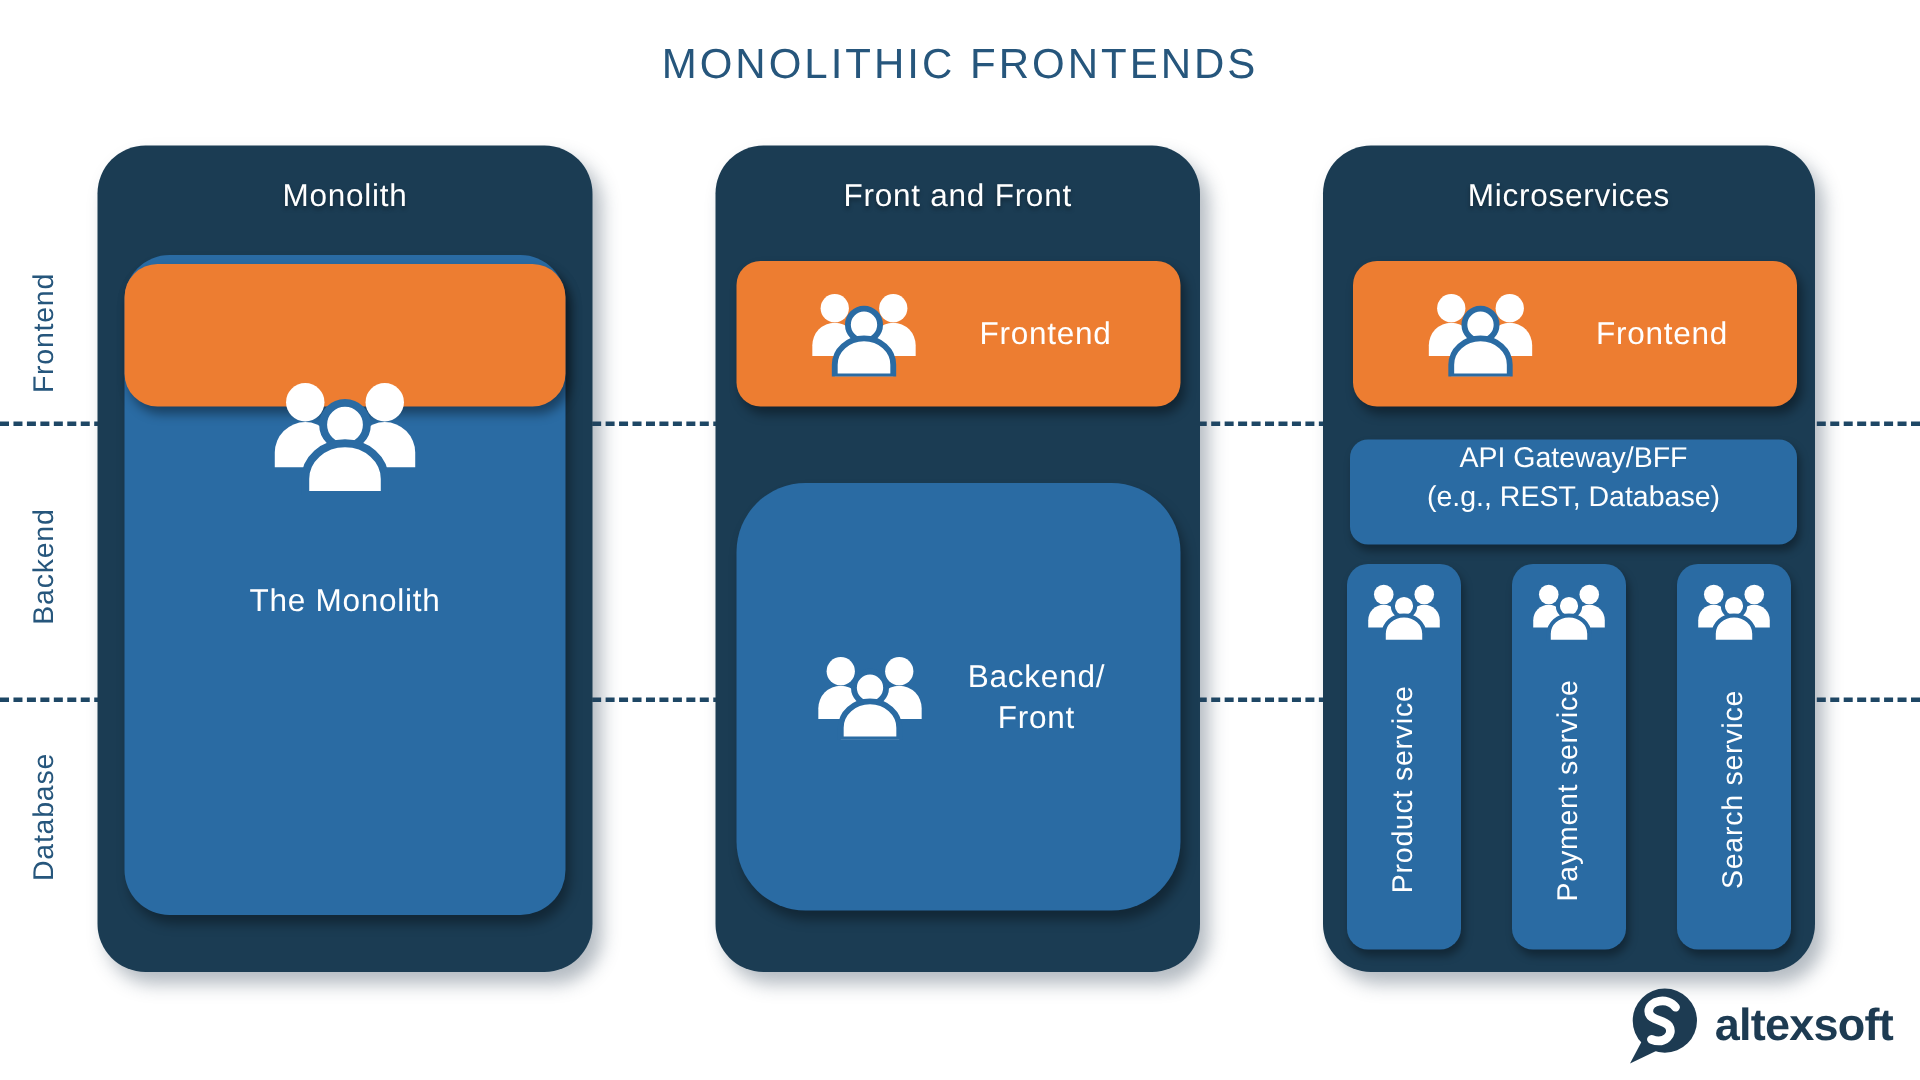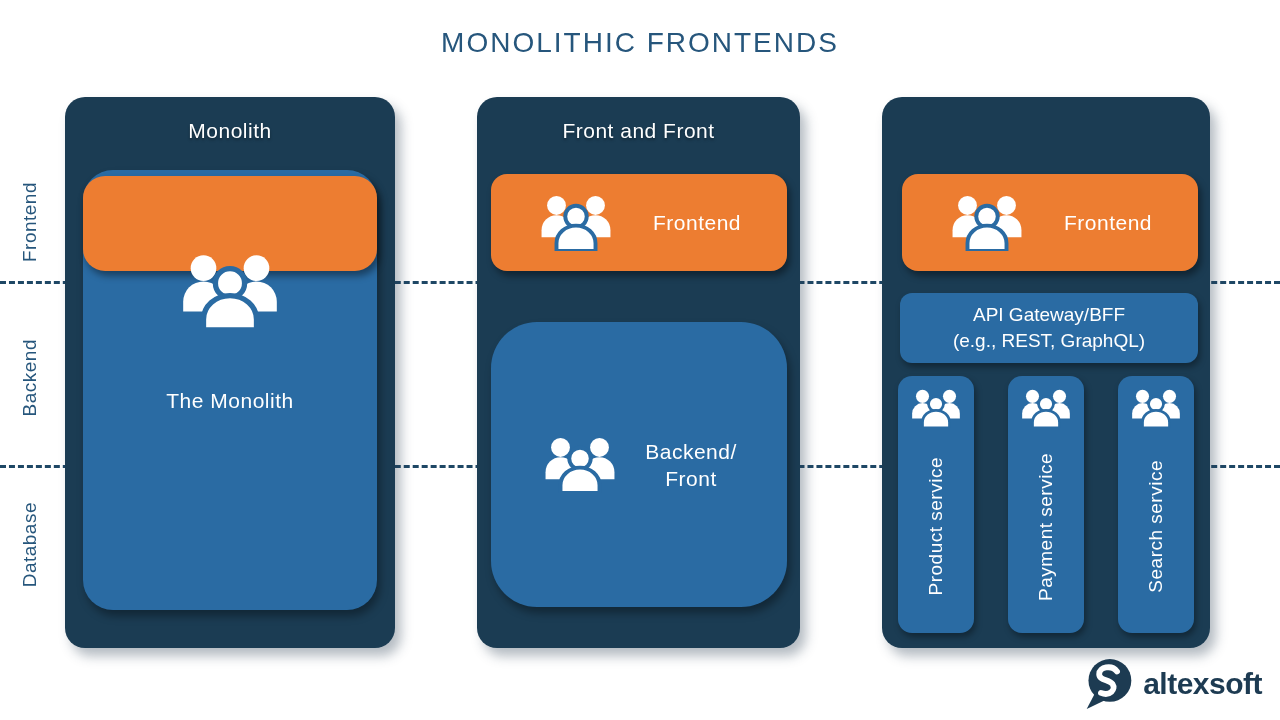--- a/index.html
+++ b/index.html
@@ -29,21 +29,21 @@
     display:flex;align-items:center;justify-content:center;
     color:var(--label);font-size:19px;letter-spacing:.5px;
   }
   .row-label span{writing-mode:vertical-rl;transform:rotate(180deg);white-space:nowrap;}
   .row-label-1{top:152px;height:140px;}
   .row-label-2{top:306px;height:144px;}
   .row-label-3{top:462px;height:166px;}
 
   .col{
     position:absolute;top:97px;height:551px;background:var(--navy);
-    border-radius:20px;z-index:1;
+    border-radius:32px;z-index:1;
     box-shadow:6px 8px 12px rgba(40,60,80,.35);
   }
   .col-monolith{left:65px;width:330px;}
   .col-fab{left:477px;width:323px;}
   .col-micro{left:882px;width:328px;}
   .col-title{
     position:absolute;top:22px;left:0;right:0;text-align:center;
     color:#fff;font-size:21px;letter-spacing:.5px;
     text-shadow:0 2px 3px rgba(0,0,0,.35);
   }
@@ -86,21 +86,21 @@
     box-shadow:3px 6px 8px rgba(0,0,0,.35);
   }
   .fab-blue .flex-icon{--bg:var(--blue);}
   .two-line{text-align:center;line-height:27px;}
 
   
   .ms-orange{left:20px;right:12px;--bg:var(--orange);}
   .ms-api{
     position:absolute;left:18px;right:12px;top:196px;height:70px;
     background:var(--blue);border-radius:12px;
-    display:flex;flex-direction:column;align-items:center;justify-content:center;
+    display:flex;flex-direction:column;align-items:center;justify-content:flex-start;
     color:#fff;font-size:19px;line-height:26px;
     box-shadow:2px 4px 6px rgba(0,0,0,.35);
   }
   .ms-pillars{
     position:absolute;left:0;right:0;top:279px;height:257px;
     display:flex;justify-content:center;gap:34px;
   }
   .pillar{
     width:76px;height:100%;background:var(--blue);border-radius:14px;
     display:flex;flex-direction:column;align-items:center;padding-top:13px;
@@ -188,38 +188,39 @@
   </svg>
 </span>
       <span class="block-label two-line">
         <span>Backend/</span><br>
         <span>Front</span>
       </span>
     </div>
   </div>
 
   <div class="col col-micro">
+    <div class="col-title">Microservices</div>
     <div class="block-orange ms-orange">
       <span class="team-icon flex-icon">
   <svg viewBox="0 0 120 86" xmlns="http://www.w3.org/2000/svg" preserveAspectRatio="xMidYMid meet">
     <g fill="#ffffff" stroke="none">
       <circle cx="30" cy="16" r="14.5"></circle>
       <path d="M7,65 v-11 a23,23 0 0 1 46,0 v11 z"></path>
       <circle cx="90" cy="16" r="14.5"></circle>
       <path d="M67,65 v-11 a23,23 0 0 1 46,0 v11 z"></path>
       <circle cx="60" cy="33" r="16.5" stroke="var(--bg)" stroke-width="6"></circle>
       <path d="M30,86 v-12 a30,27 0 0 1 60,0 v12 z" stroke="var(--bg)" stroke-width="6"></path>
     </g>
   </svg>
 </span>
       <span class="block-label">Frontend</span>
     </div>
     <div class="ms-api">
       <span>API Gateway/BFF</span>
-      <span>(e.g., REST, GraphQL)</span>
+      <span>(e.g., REST, Database)</span>
     </div>
     <div class="ms-pillars">
       <div class="pillar">
         <span class="team-icon">
   <svg viewBox="0 0 120 86" xmlns="http://www.w3.org/2000/svg" preserveAspectRatio="xMidYMid meet">
     <g fill="#ffffff" stroke="none">
       <circle cx="30" cy="16" r="14.5"></circle>
       <path d="M7,65 v-11 a23,23 0 0 1 46,0 v11 z"></path>
       <circle cx="90" cy="16" r="14.5"></circle>
       <path d="M67,65 v-11 a23,23 0 0 1 46,0 v11 z"></path>

